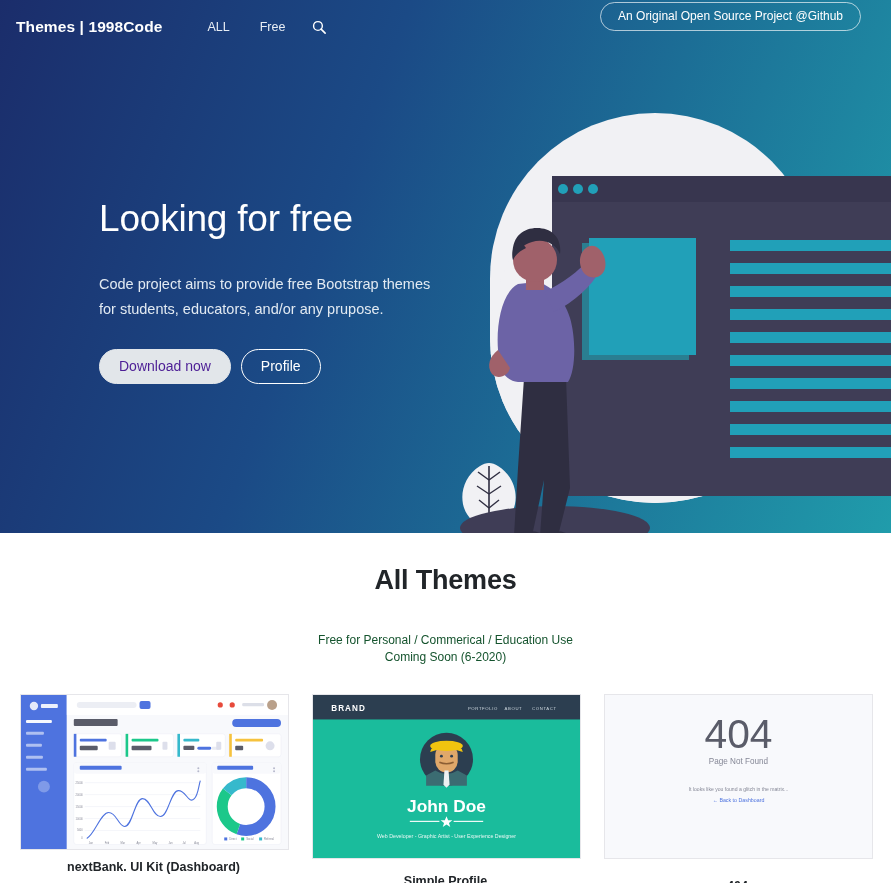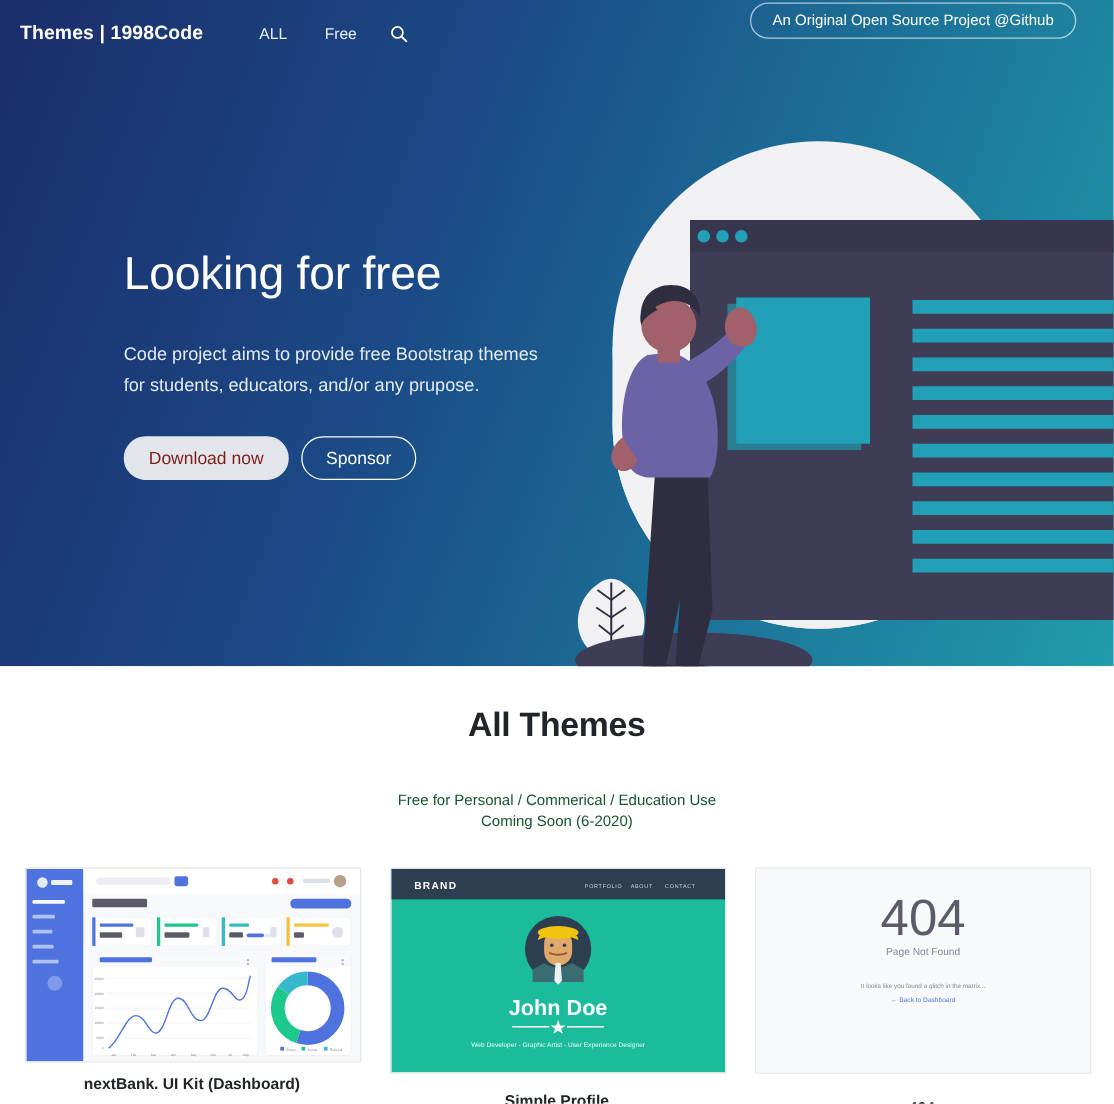--- a/index.html
+++ b/index.html
@@ -47,21 +47,21 @@
   }
   .hero-sub{
     margin:30px 0 0;font-size:14.5px;line-height:1.72;color:#e2eaf2;max-width:335px;
   }
   .hero-btns{margin-top:27px;display:flex;gap:10px;}
   .btn{
     border-radius:20px;font-size:14px;padding:8px 19px 9px;cursor:pointer;
     white-space:nowrap;text-decoration:none;display:inline-block;
     font-family:"Liberation Sans", sans-serif;
   }
-  .btn-light{background:#e2e6ea;border:1px solid #e2e6ea;color:#7f1d1d;}
+  .btn-light{background:#e2e6ea;border:1px solid #e2e6ea;color:#4c1d95;}
   .btn-outline{background:transparent;border:1px solid #fff;color:#fff;}
 
   
   .illus{position:absolute;left:440px;top:88px;width:460px;height:470px;z-index:10;}
 
   
   .themes{position:relative;background:#fff;padding-top:0;}
   .sec-title{
     text-align:center;margin:0;padding-top:32px;font-size:27px;font-weight:bold;
     color:#212529;letter-spacing:-.2px;
@@ -169,21 +169,21 @@
         <a class="gh-badge" href="#">An Original Open Source Project @Github</a>
       </nav>
 
       <div class="hero-text">
         <h1 class="hero-title">
           <span>Looking for free</span><br>
         </h1>
         <p class="hero-sub">Code project aims to provide free Bootstrap themes for students, educators, and/or any prupose.</p>
         <div class="hero-btns">
           <a class="btn btn-light" href="#">Download now</a>
-          <a class="btn btn-outline" href="#">Sponsor</a>
+          <a class="btn btn-outline" href="#">Profile</a>
         </div>
       </div>
     </div>
   </section>
 
   <section class="themes">
     <h2 class="sec-title">All Themes</h2>
     <p class="sec-sub">
       <span>Free for Personal / Commerical / Education Use</span><br>
       <span>Coming Soon (6-2020)</span>

